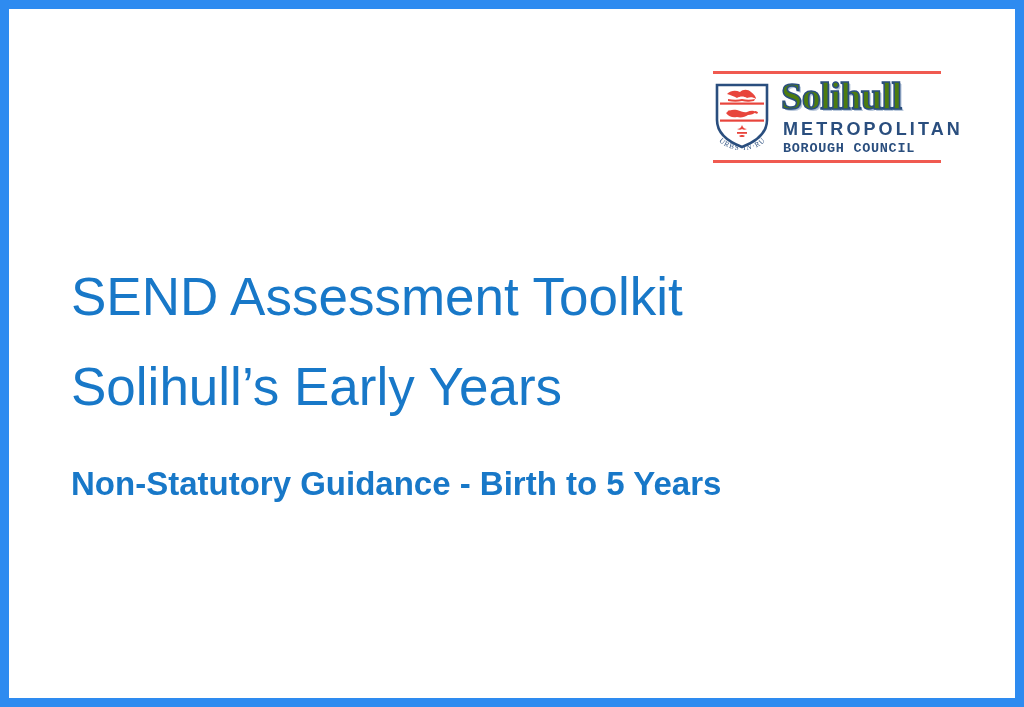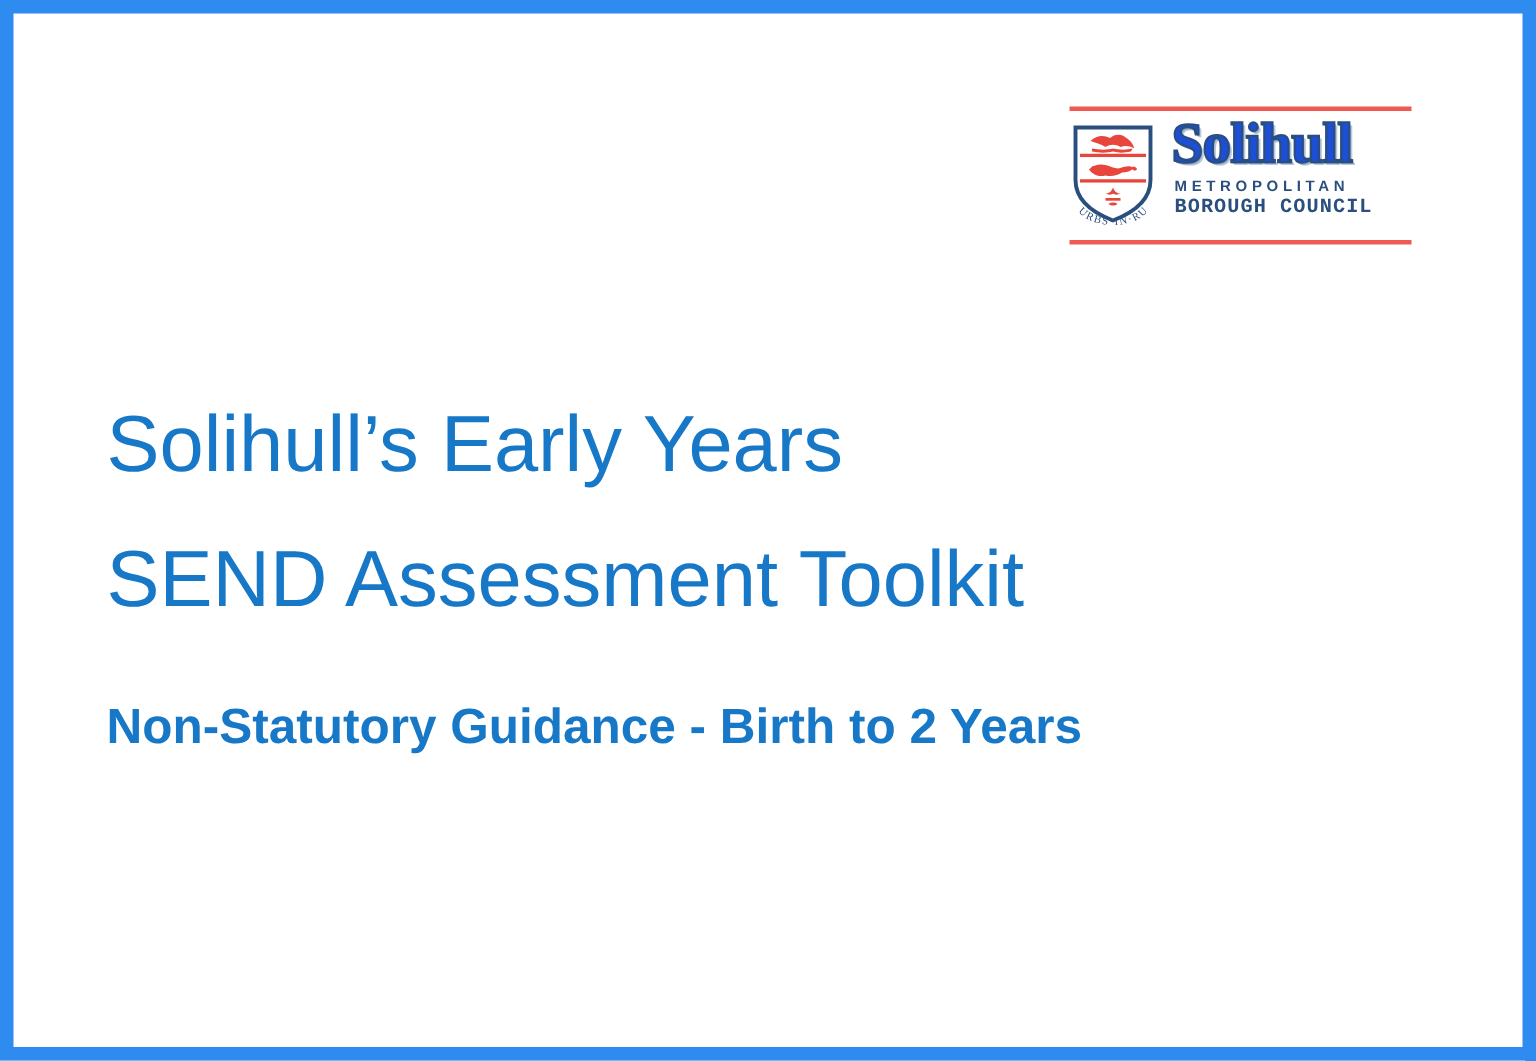--- a/index.html
+++ b/index.html
@@ -98,31 +98,31 @@
     position: absolute;
     left: 72px;
     top: 10px;
     width: 162px;
   }
   .wordmark {
     font-family: "Liberation Serif", serif;
     font-weight: bold;
     font-size: 38px;
     line-height: 40px;
-    color: #1d4ed8;
+    color: #4d7c0f;
     letter-spacing: -0.5px;
     -webkit-text-stroke: 1.5px #2A4E7E;
     text-shadow:
        1px 1px 0 #8FA6C4,
        2px 2px 0 #B9C8DC;
     margin: 0;
   }
   .council-line1 {
     font-family: "Liberation Sans", sans-serif;
-    font-size: 10px;
+    font-size: 18px;
     font-weight: bold;
     color: #2A4E7E;
     letter-spacing: 3.1px;
     margin: 3px 0 0 2px;
     white-space: nowrap;
   }
   .council-line2 {
     font-family: Liberation Mono, monospace;
     font-size: 13.5px;
     font-weight: bold;
@@ -215,19 +215,19 @@
       </div>
 
       <div class="logo-words">
         <p class="wordmark">Solihull</p>
         <p class="council-line1">METROPOLITAN</p>
         <p class="council-line2">BOROUGH COUNCIL</p>
       </div>
     </div>
 
     <div class="title-block">
+      <h1 class="title-line">SEND Assessment Toolkit</h1>
       <h1 class="title-line">Solihull’s Early Years</h1>
-      <h1 class="title-line">SEND Assessment Toolkit</h1>
-      <h2 class="subtitle">Non-Statutory Guidance - Birth to 2 Years</h2>
+      <h2 class="subtitle">Non-Statutory Guidance - Birth to 5 Years</h2>
     </div>
 
   </div>
 </div>
 
 </body></html>

